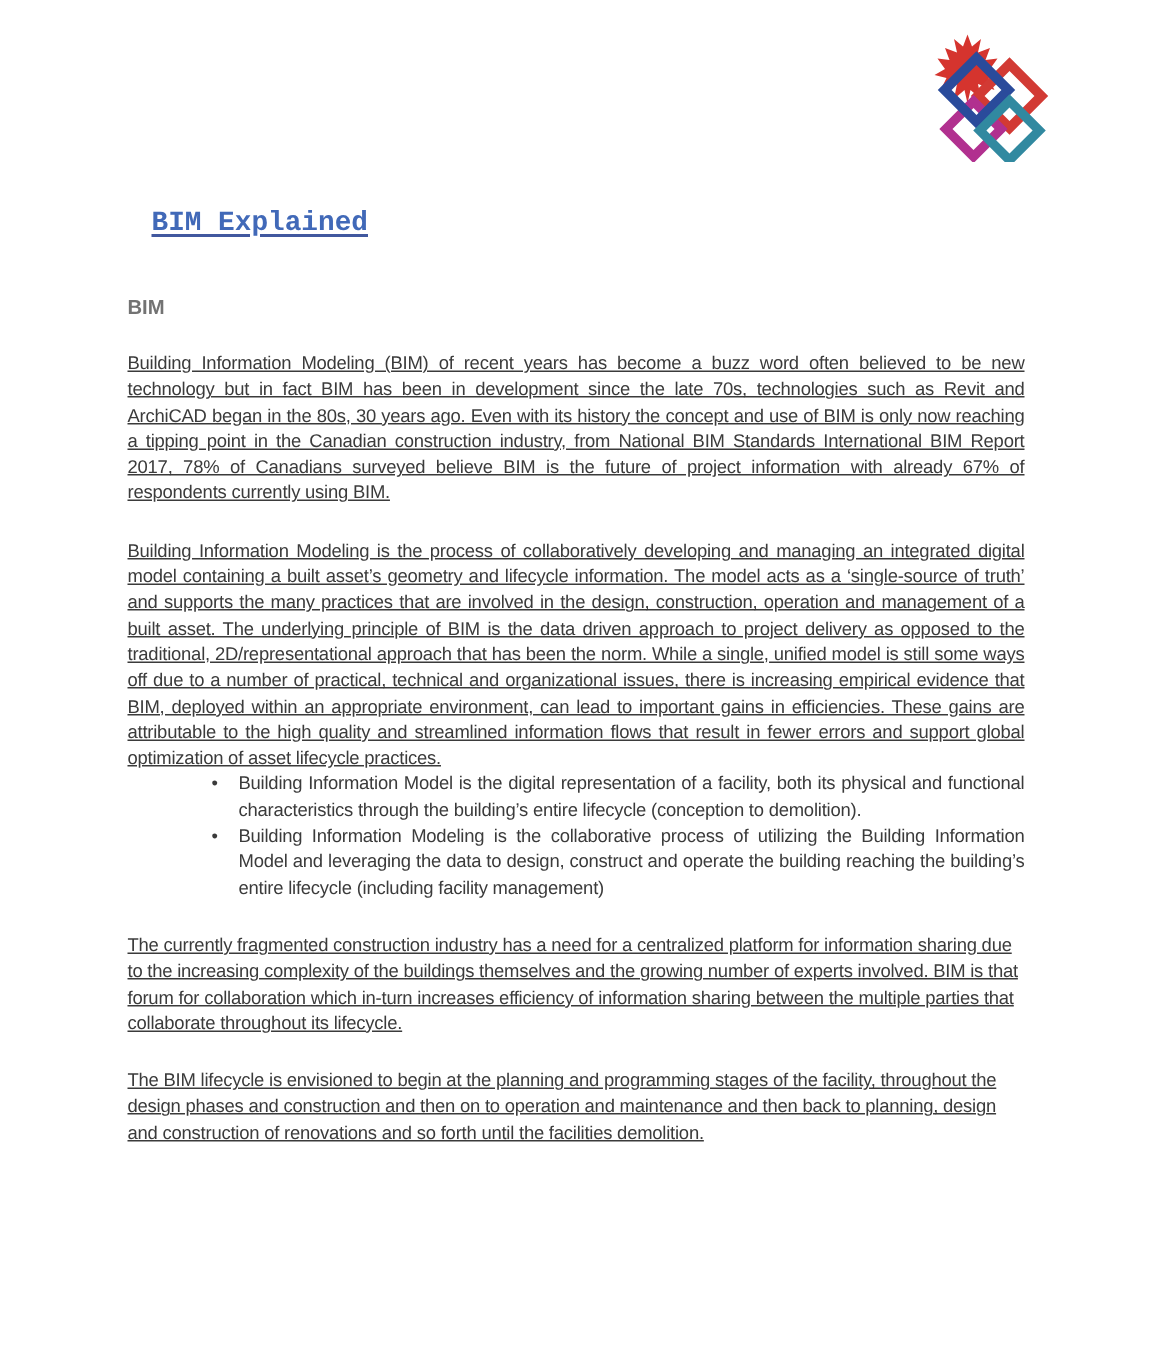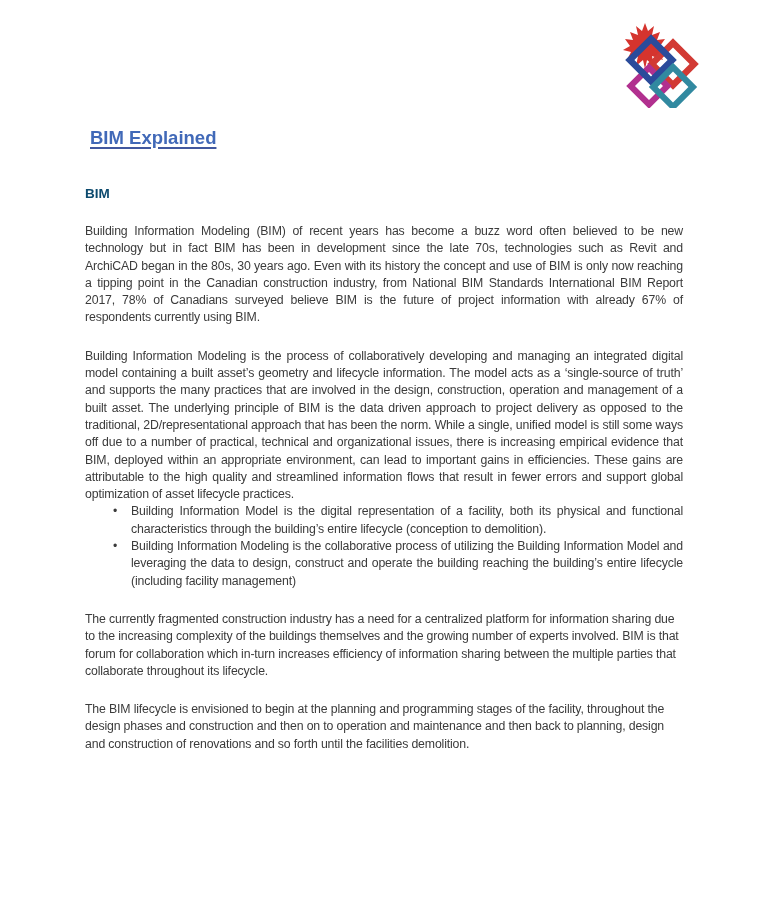--- a/index.html
+++ b/index.html
@@ -20,55 +20,58 @@
     height: 86px;
   }
   .content {
     position: absolute;
     left: 85px;
     top: 0;
     width: 598px;
     padding-top: 122px;
   }
   .page-title {
-    margin: 5px;
+    margin: 16px;
     font-size: 18.5px;
     line-height: 22px;
     font-weight: bold;
     color: #4169b8;
     text-decoration: underline;
     text-decoration-color: #41589f;
     text-decoration-thickness: 2px;
     text-underline-offset: 3px;
+    font-family: Liberation Mono, monospace;
   }
   .section-heading {
     margin: 37px 0 0 0;
     font-size: 13.5px;
     line-height: 16px;
     font-weight: bold;
-    color: #0c4a6e;
+    color: #737373;
   }
   .body-text {
     font-size: 12.3px;
     letter-spacing: -0.15px;
     line-height: 17.3px;
     margin: 21px 0 0 0;
+    text-decoration: underline;
   }
   .just { text-align: justify; }
   .bullet-list {
     margin: 0;
     padding: 0 0 0 46px;
     list-style: none;
   }
   .bullet-list li {
     position: relative;
     font-size: 12.3px;
     letter-spacing: -0.15px;
     line-height: 17.3px;
     text-align: justify;
+    margin-left: 28px;
   }
   .bullet-list li::before {
     content: "\2022";
     position: absolute;
     left: -18px;
     top: 0;
     color: #3b3b3b;
   }
   .after-list { }
 </style>

